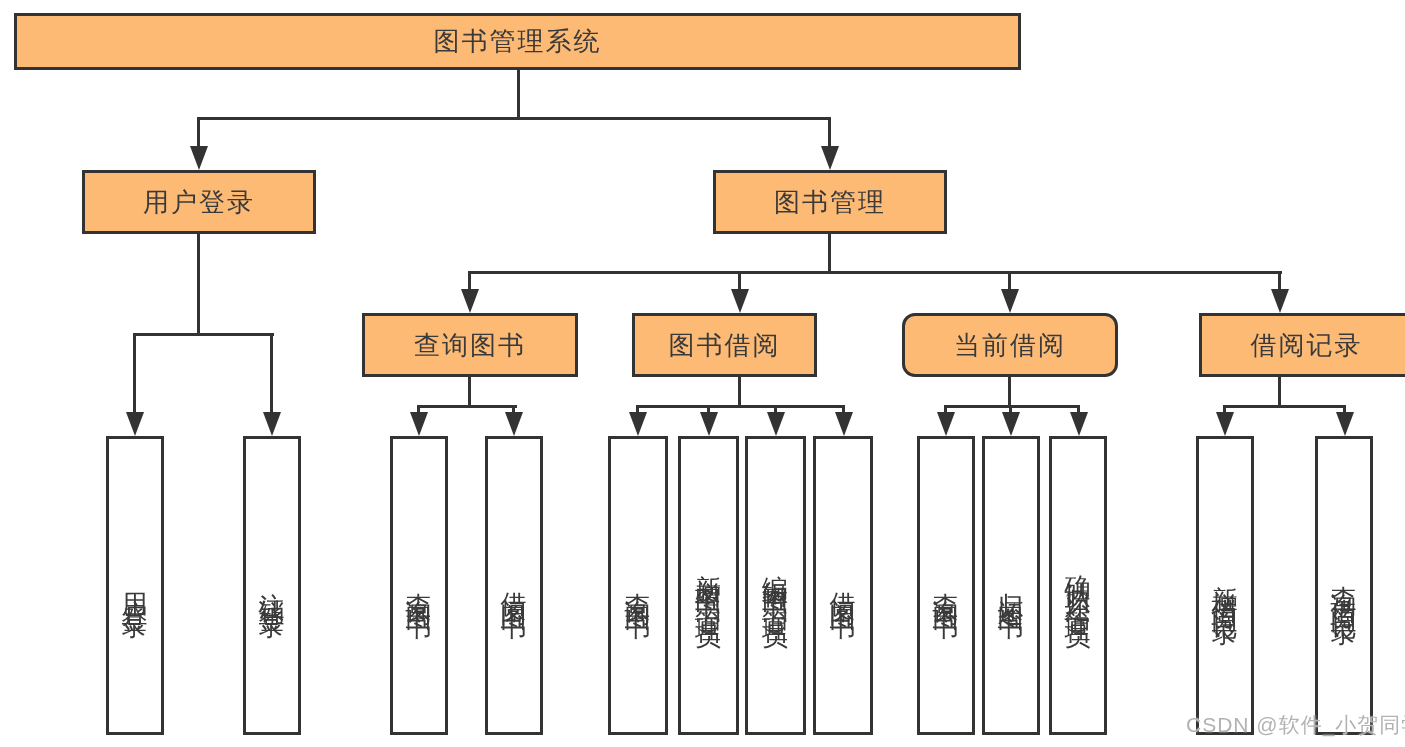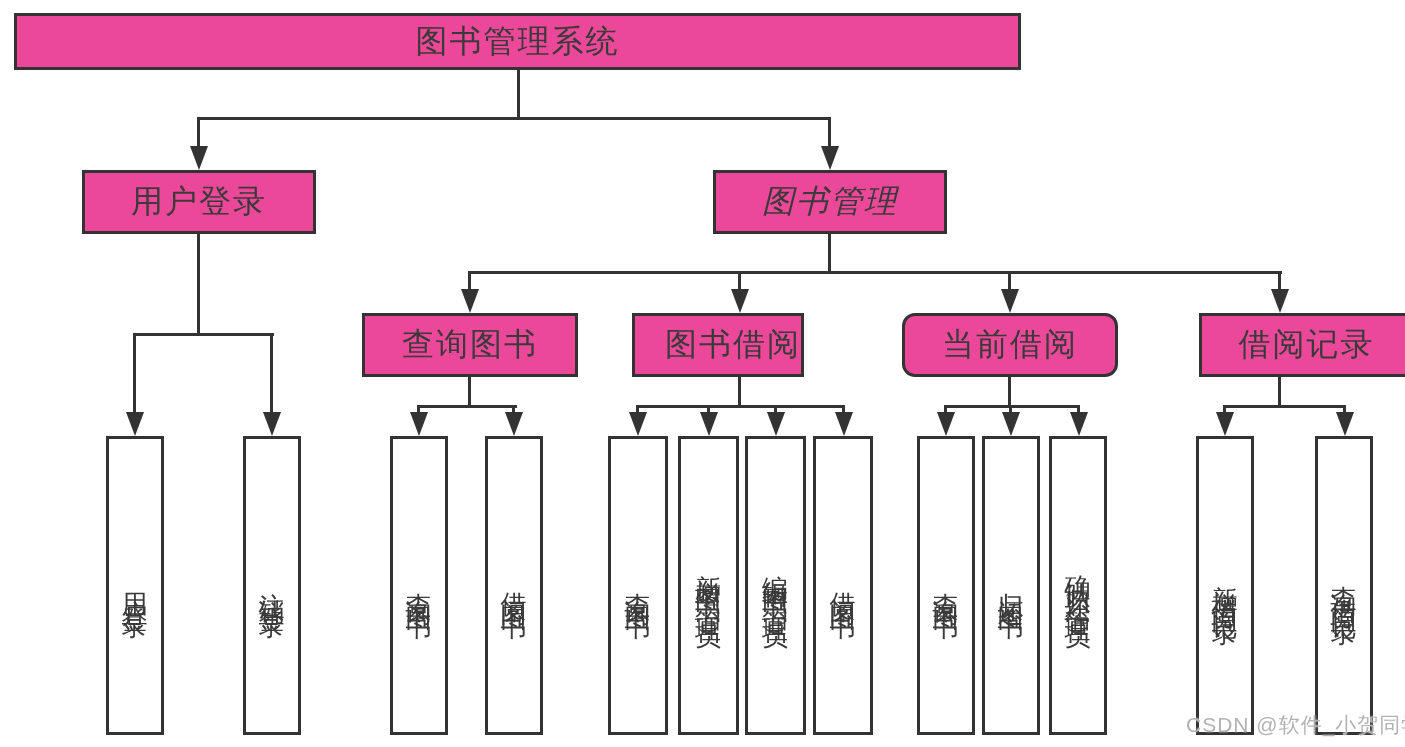--- a/index.html
+++ b/index.html
@@ -12,25 +12,25 @@
     height: 747px;
     background: #ffffff;
     overflow: hidden;
     color: #3a3a3a;
   }
 
   
   .box {
     position: absolute;
     border: 3px solid #333333;
-    background: #ec4899;
+    background: #fdba74;
     display: flex;
     align-items: center;
     justify-content: center;
-    font-size: 32px;
+    font-size: 26px;
     letter-spacing: 2px;
     color: #3a3a3a;
     z-index: 2;
   }
 
   
   .leaf {
     position: absolute;
     top: 436px;
     width: 58px;
@@ -91,21 +91,21 @@
     <div class="vline" style="left:197px; top:117px; height:32px;"></div>
     <div class="arrow" style="left:190px; top:146px;"></div>
     <div class="vline" style="left:828px; top:117px; height:32px;"></div>
     <div class="arrow" style="left:821px; top:146px;"></div>
   </div>
 
   <div class="box" style="left:82px; top:170px; width:234px; height:64px;">
     <span>用户登录</span>
   </div>
 
-  <div class="box" style="left:713px; top:170px; width:234px; height:64px;font-style:italic;">
+  <div class="box" style="left:713px; top:170px; width:234px; height:64px;">
     <span>图书管理</span>
   </div>
 
   <div>
     <div class="vline" style="left:197px; top:232px; height:104px;"></div>
     <div class="hline" style="left:133px; top:333px; width:141px;"></div>
     <div class="vline" style="left:133px; top:333px; height:81px;"></div>
     <div class="arrow" style="left:126px; top:412px;"></div>
     <div class="vline" style="left:270px; top:333px; height:81px;"></div>
     <div class="arrow" style="left:263px; top:412px;"></div>
@@ -120,21 +120,21 @@
     <div class="arrow" style="left:731px; top:289px;"></div>
     <div class="vline" style="left:1008px; top:271px; height:22px;"></div>
     <div class="arrow" style="left:1001px; top:289px;"></div>
     <div class="vline" style="left:1278px; top:271px; height:22px;"></div>
     <div class="arrow" style="left:1271px; top:289px;"></div>
   </div>
 
   <div class="box" style="left:362px; top:313px; width:216px; height:64px;">
     <span>查询图书</span>
   </div>
-  <div class="box" style="left:632px; top:313px; width:172px; height:64px;justify-content:flex-end;">
+  <div class="box" style="left:632px; top:313px; width:185px; height:64px;">
     <span>图书借阅</span>
   </div>
   <div class="box" style="left:902px; top:313px; width:216px; height:64px;border-radius:13px;">
     <span>当前借阅</span>
   </div>
   <div class="box" style="left:1172px; top:313px; width:215px; height:64px;margin-left:27px;">
     <span>借阅记录</span>
   </div>
 
   <div>

